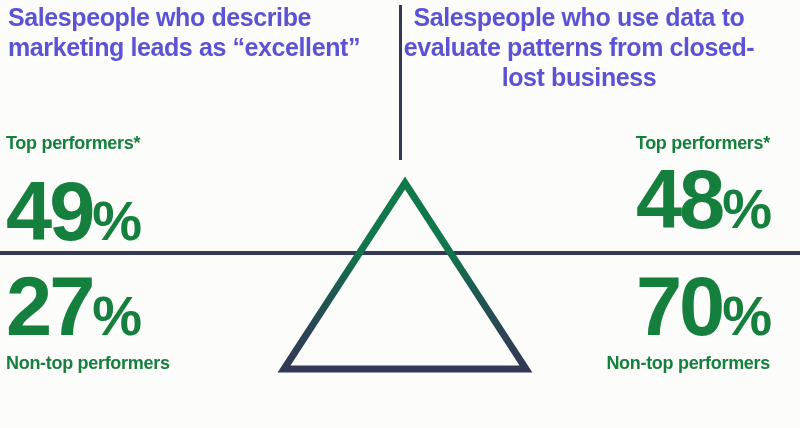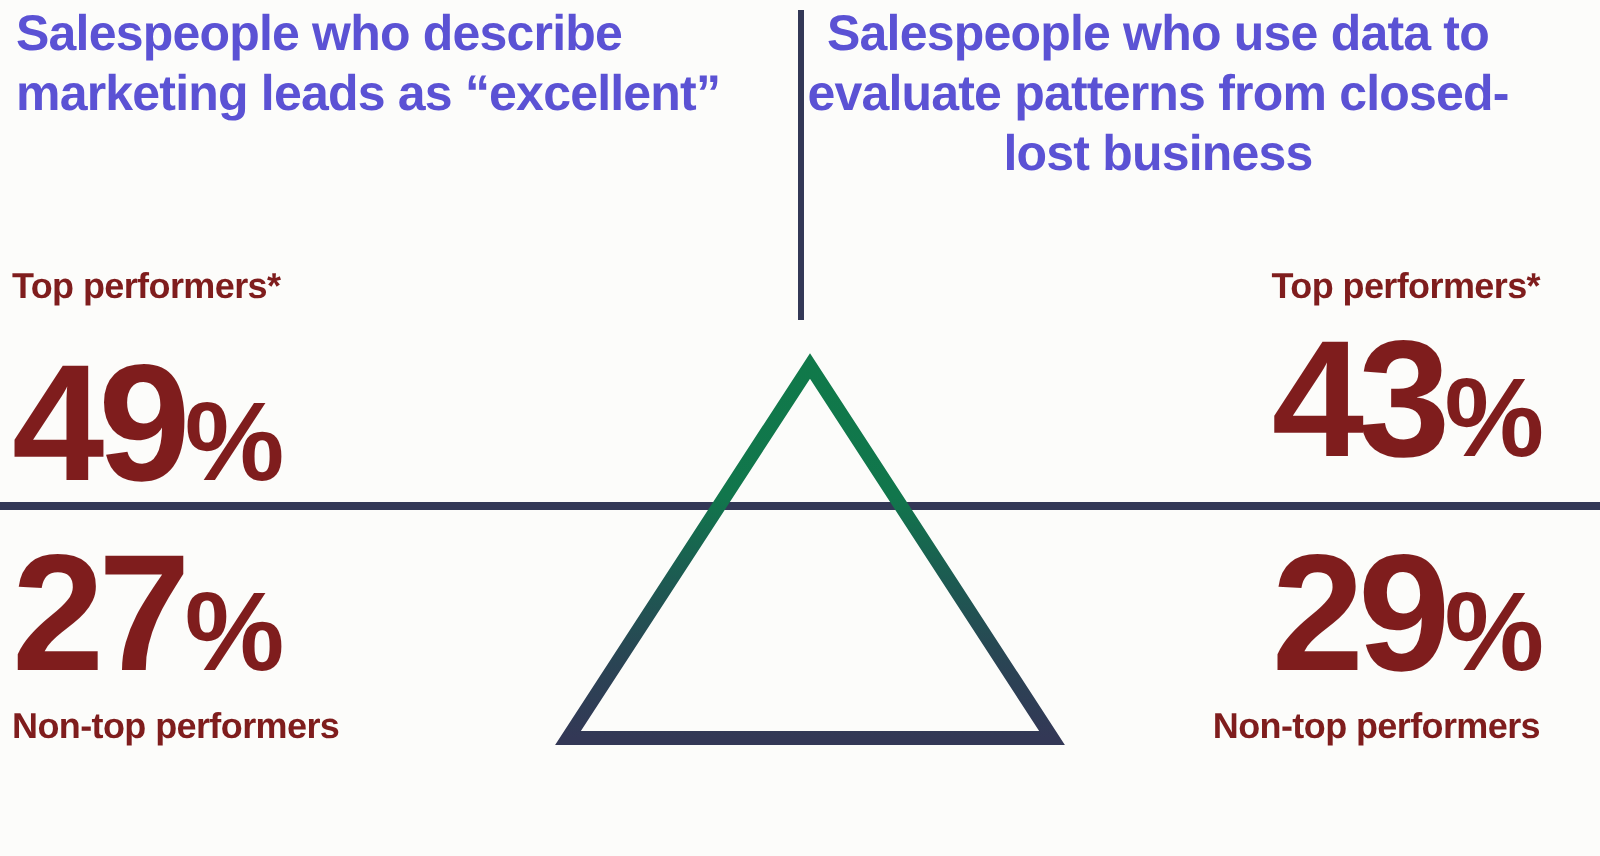--- a/index.html
+++ b/index.html
@@ -58,21 +58,21 @@
     left: 0;
     top: 251px;
     width: 800px;
     height: 4px;
     background: #333856;
   }
 
   
   .stat {
     position: absolute;
-    color: #7f1d1d;
+    color: #15803d;
   }
   .stat-label {
     font-size: 18px;
     font-weight: bold;
     letter-spacing: -0.3px;
     line-height: 22px;
     white-space: nowrap;
   }
   .stat-value {
     font-weight: bold;
@@ -144,27 +144,27 @@
   <div class="stat stat-bl">
     <div class="stat-value">
       <span class="num">27</span><span class="pct">%</span>
     </div>
     <div class="stat-label">Non-top performers</div>
   </div>
 
   <div class="stat stat-tr">
     <div class="stat-label">Top performers*</div>
     <div class="stat-value">
-      <span class="num">43</span><span class="pct">%</span>
+      <span class="num">48</span><span class="pct">%</span>
     </div>
   </div>
 
   <div class="stat stat-br">
     <div class="stat-value">
-      <span class="num">29</span><span class="pct">%</span>
+      <span class="num">70</span><span class="pct">%</span>
     </div>
     <div class="stat-label">Non-top performers</div>
   </div>
 
   <div class="triangle-wrap">
     <svg width="270" height="205" viewBox="0 0 270 205" xmlns="http://www.w3.org/2000/svg">
       <defs>
         <linearGradient id="triGrad" x1="0" y1="0" x2="0" y2="1">
           <stop offset="0%" stop-color="#10794a"></stop>
           <stop offset="35%" stop-color="#11764c"></stop>

